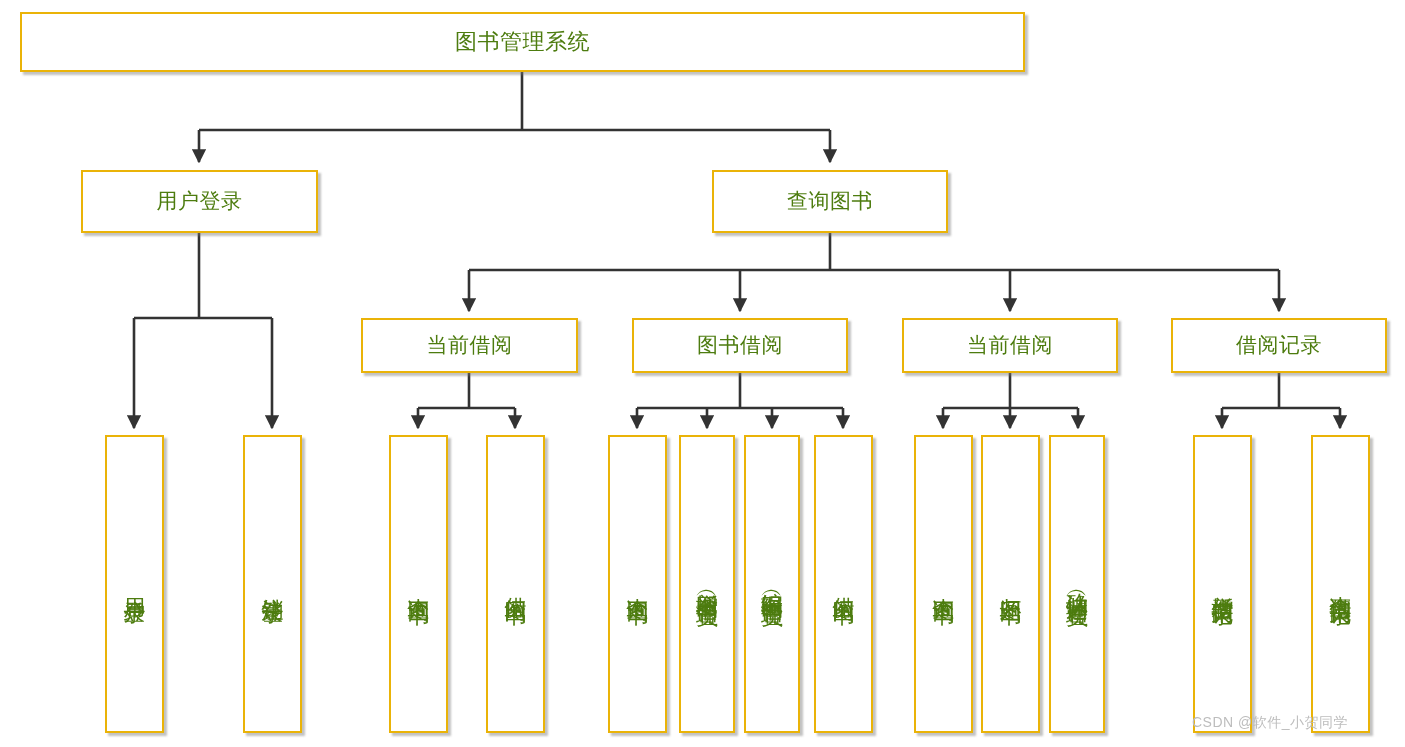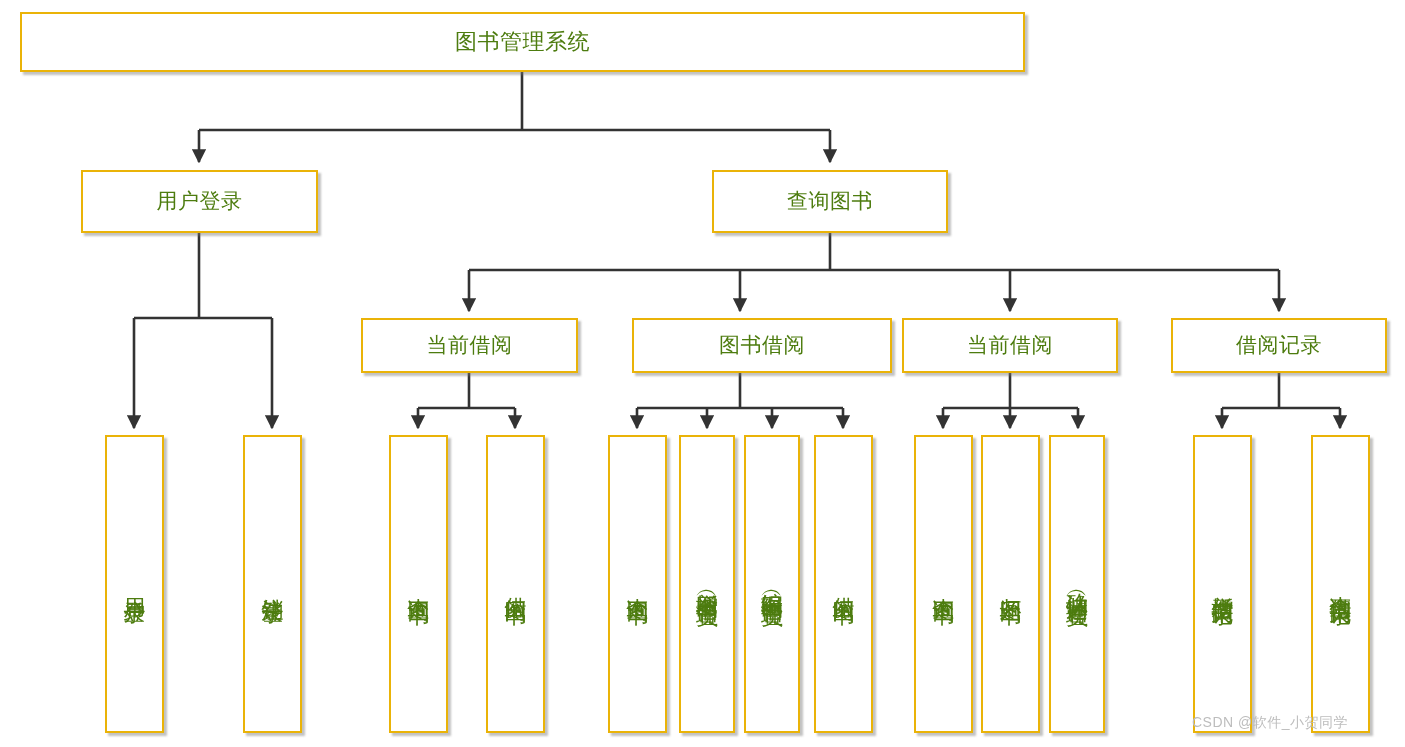--- a/index.html
+++ b/index.html
@@ -138,21 +138,21 @@
   <div class="node h" style="left:81px; top:170px; width:237px; height:63px;">
     <span class="label">用户登录</span>
   </div>
   <div class="node h" style="left:712px; top:170px; width:236px; height:63px;">
     <span class="label">查询图书</span>
   </div>
 
   <div class="node h" style="left:361px; top:318px; width:217px; height:55px;">
     <span class="label">当前借阅</span>
   </div>
-  <div class="node h" style="left:632px; top:318px; width:260px; height:55px;align-items:center;">
+  <div class="node h" style="left:632px; top:318px; width:216px; height:55px;align-items:center;">
     <span class="label">图书借阅</span>
   </div>
   <div class="node h" style="left:1171px; top:318px; width:216px; height:55px;">
     <span class="label">借阅记录</span>
   </div>
   <div class="node h" style="left:902px; top:318px; width:216px; height:55px;">
     <span class="label">当前借阅</span>
   </div>
 
   <div class="node v" style="left:105px; top:435px; width:59px; height:298px;">

